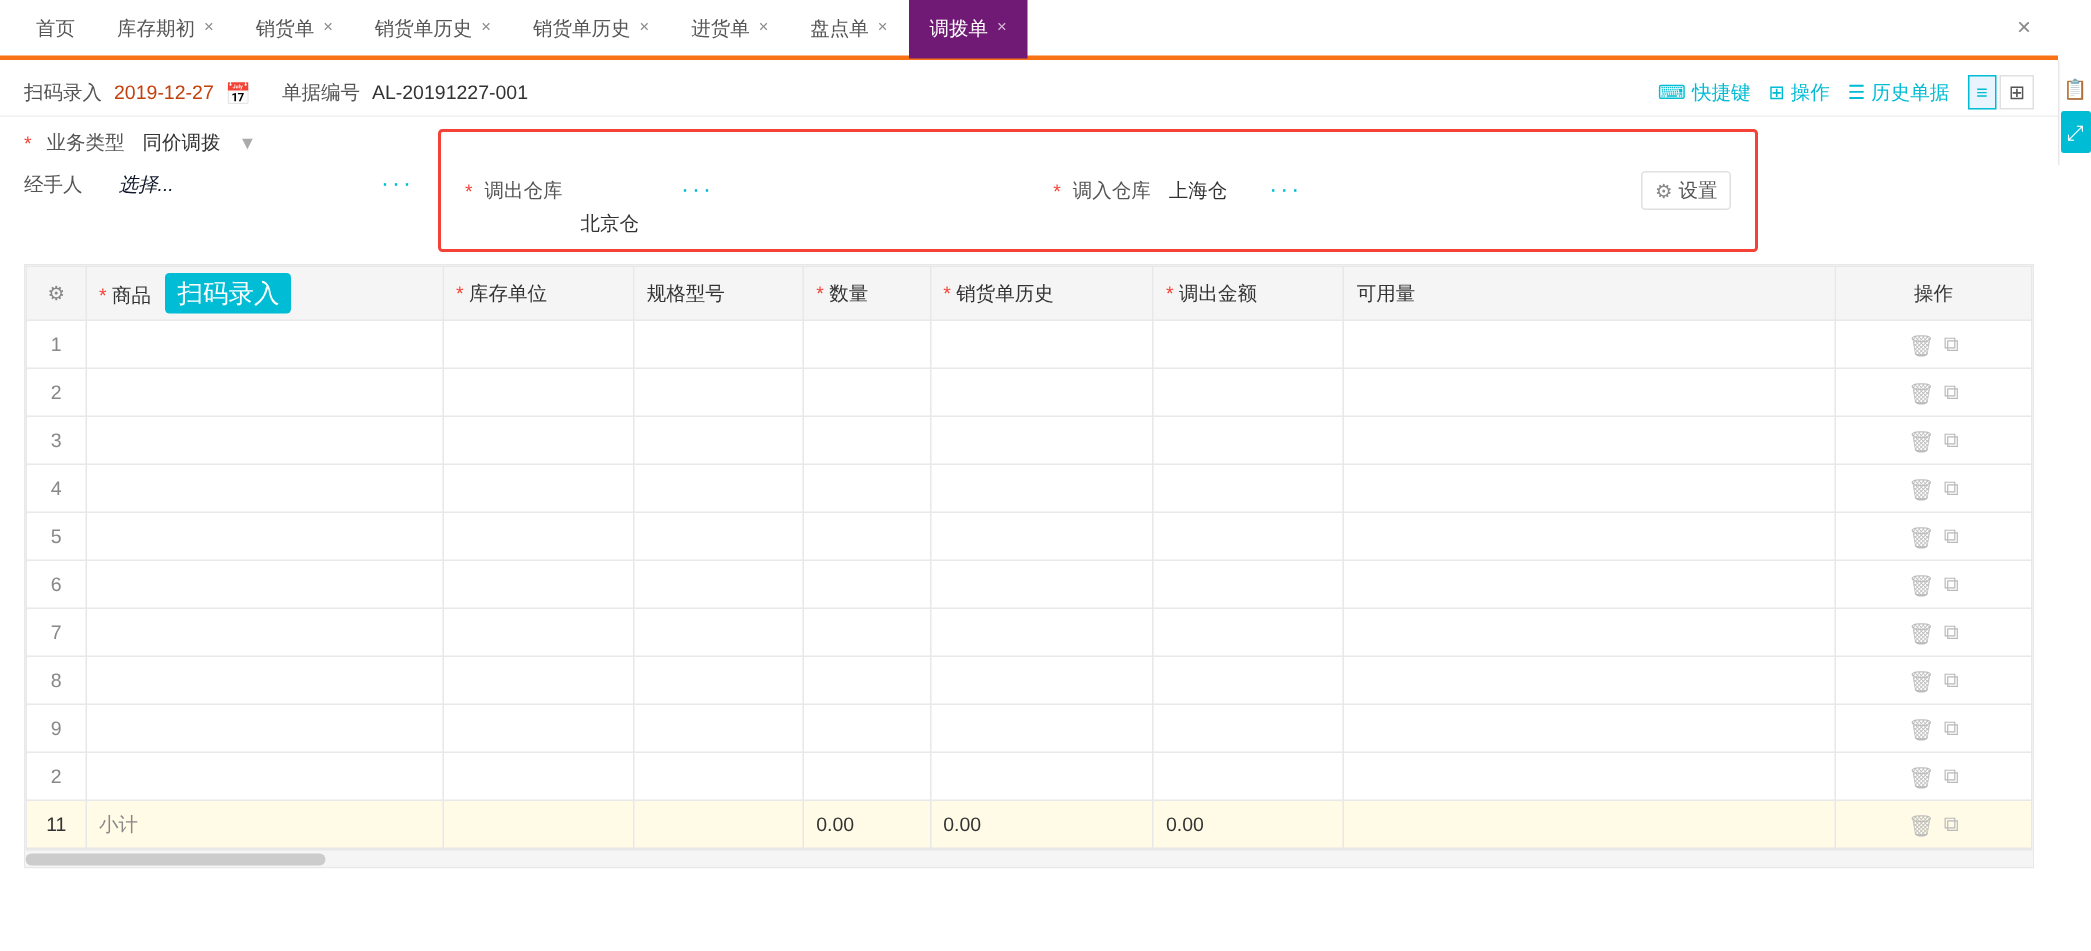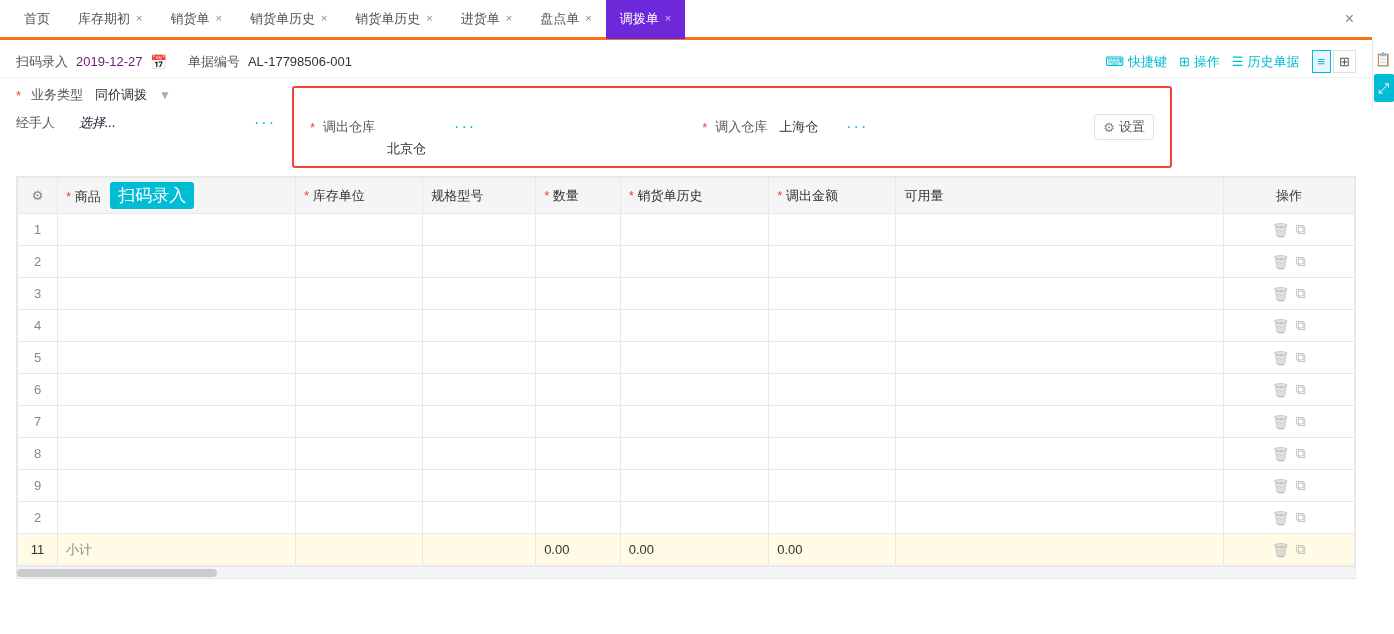--- a/index.html
+++ b/index.html
@@ -20,21 +20,21 @@
       padding: 0 14px;
       height: 40px;
       cursor: pointer;
       font-size: 13px;
       color: #555;
       border-right: none;
       position: relative;
       white-space: nowrap;
     }
     .tab-item.active {
-      background: #6d28d9;
+      background: #701a75;
       color: #fff;
       border-radius: 0;
     }
     .tab-item .close-btn {
       margin-left: 6px;
       font-size: 11px;
       line-height: 1;
       cursor: pointer;
       opacity: 0.7;
     }
@@ -290,26 +290,26 @@
       <span class="close-btn">×</span>
     </div>
     <div class="tab-close-right">
       <span>×</span>
     </div>
   </div>
 
   <div class="form-header">
     <div class="field-group">
       <label>扫码录入</label>
-      <span style="color:#701a75">2019-12-27</span>
+      <span style="color:#c2410c">2019-12-27</span>
       <span class="calendar-icon">📅</span>
     </div>
     <div class="field-group">
       <label>单据编号</label>
-      <span style="color:#333">AL-17798506-001</span>
+      <span style="color:#333">AL-20191227-001</span>
     </div>
     <div class="header-actions">
       <div class="action-item">
         <span style="color:#00bcd4">⌨</span>
         <span>快捷键</span>
       </div>
       <div class="action-item">
         <span style="color:#00bcd4">⊞</span>
         <span>操作</span>
       </div>

